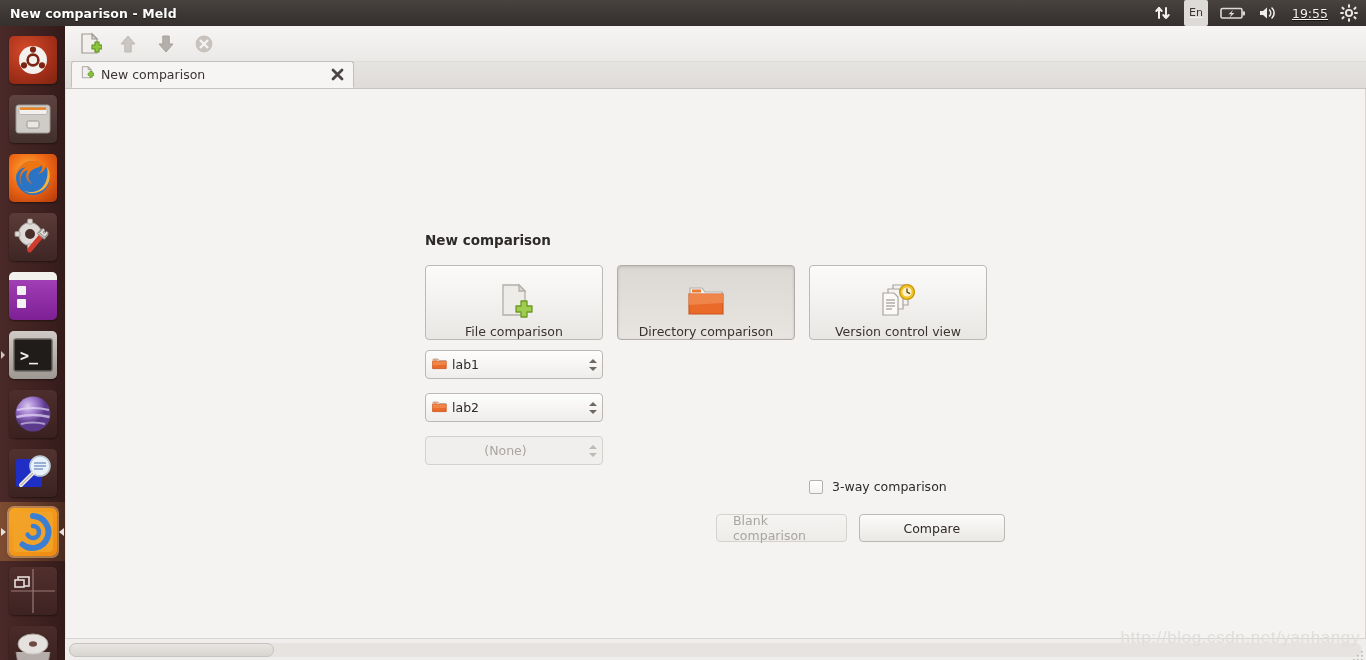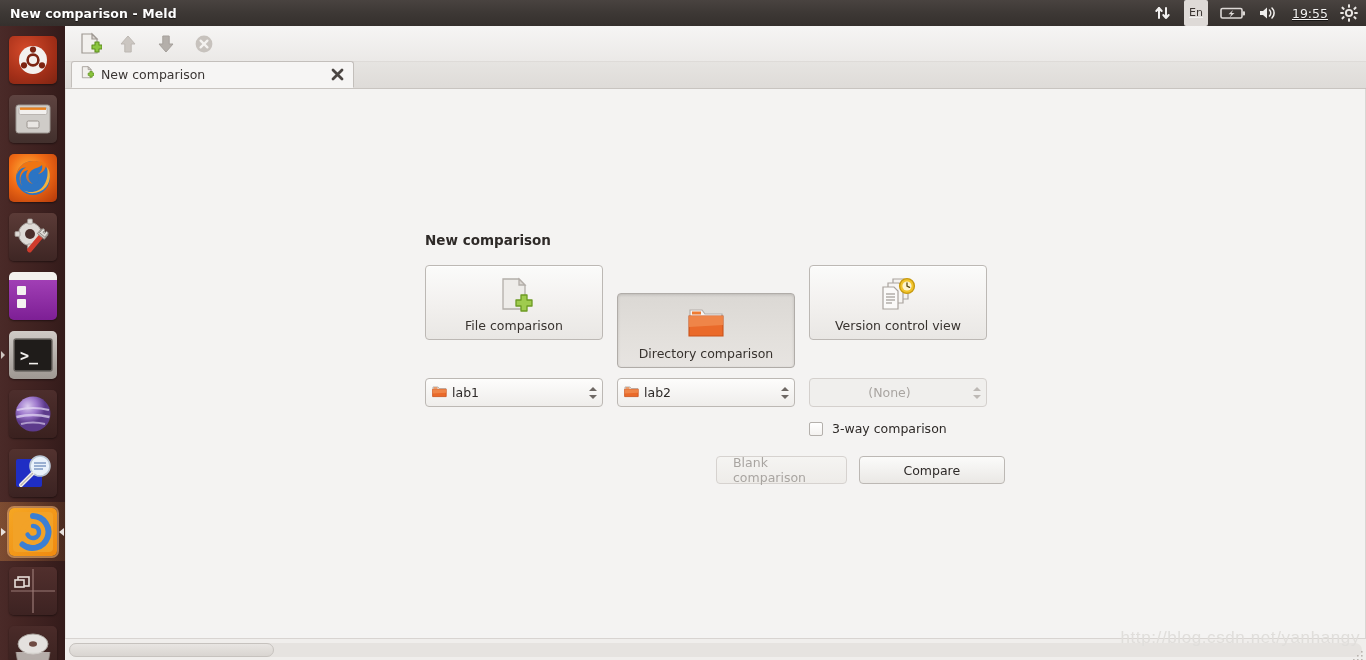--- a/index.html
+++ b/index.html
@@ -121,33 +121,32 @@
     position: absolute; left: 360px; top: 143px; width: 580px;
   }
   #section-title { font-size: 13.5px; font-weight: bold; color: #2e2a28; margin-bottom: 17px; }
 
   .mode-row { display: flex; gap: 14px; }
   .mode-btn {
     width: 178px; height: 75px;
     border: 1px solid #bcb8b4; border-radius: 4px;
     background: linear-gradient(to bottom,#fbfbfa 0%,#f2f0ee 55%,#e9e7e4 100%);
     display: flex; flex-direction: column; align-items: center; justify-content: flex-end;
-    padding-bottom: 6px; gap: 3px;
+    gap: 3px;
     box-shadow: 0 1px 1px rgba(255,255,255,.8) inset;
   }
   .mode-btn.pressed {
     background: linear-gradient(to bottom,#dbd8d4 0%,#e3e0dc 60%,#e7e4e1 100%);
     border-color: #b0aca8;
     box-shadow: 0 1px 3px rgba(0,0,0,.14) inset;
-    margin-top: 28px;
   }
   .mode-icon { height: 40px; display:flex; align-items:center; justify-content:center; }
   .mode-label { font-size: 12.5px; color: #38332f; }
 
-  .combo-row { display: flex; gap: 14px; margin-top: 10px; }
+  .combo-row { display: flex; gap: 14px; margin-top: 10px; flex-direction: column; }
   .combo {
     width: 178px; height: 29px;
     border: 1px solid #bcb8b4; border-radius: 4px;
     background: linear-gradient(to bottom,#fdfdfc,#efedeb);
     display: flex; align-items: center; padding: 0 2px 0 6px; gap: 5px;
   }
   .combo.disabled {
     background: #f0efed; border-color: #d4d0cd;
   }
   .combo-text { font-size: 12.5px; color: #2e2a28; flex: 1; }

